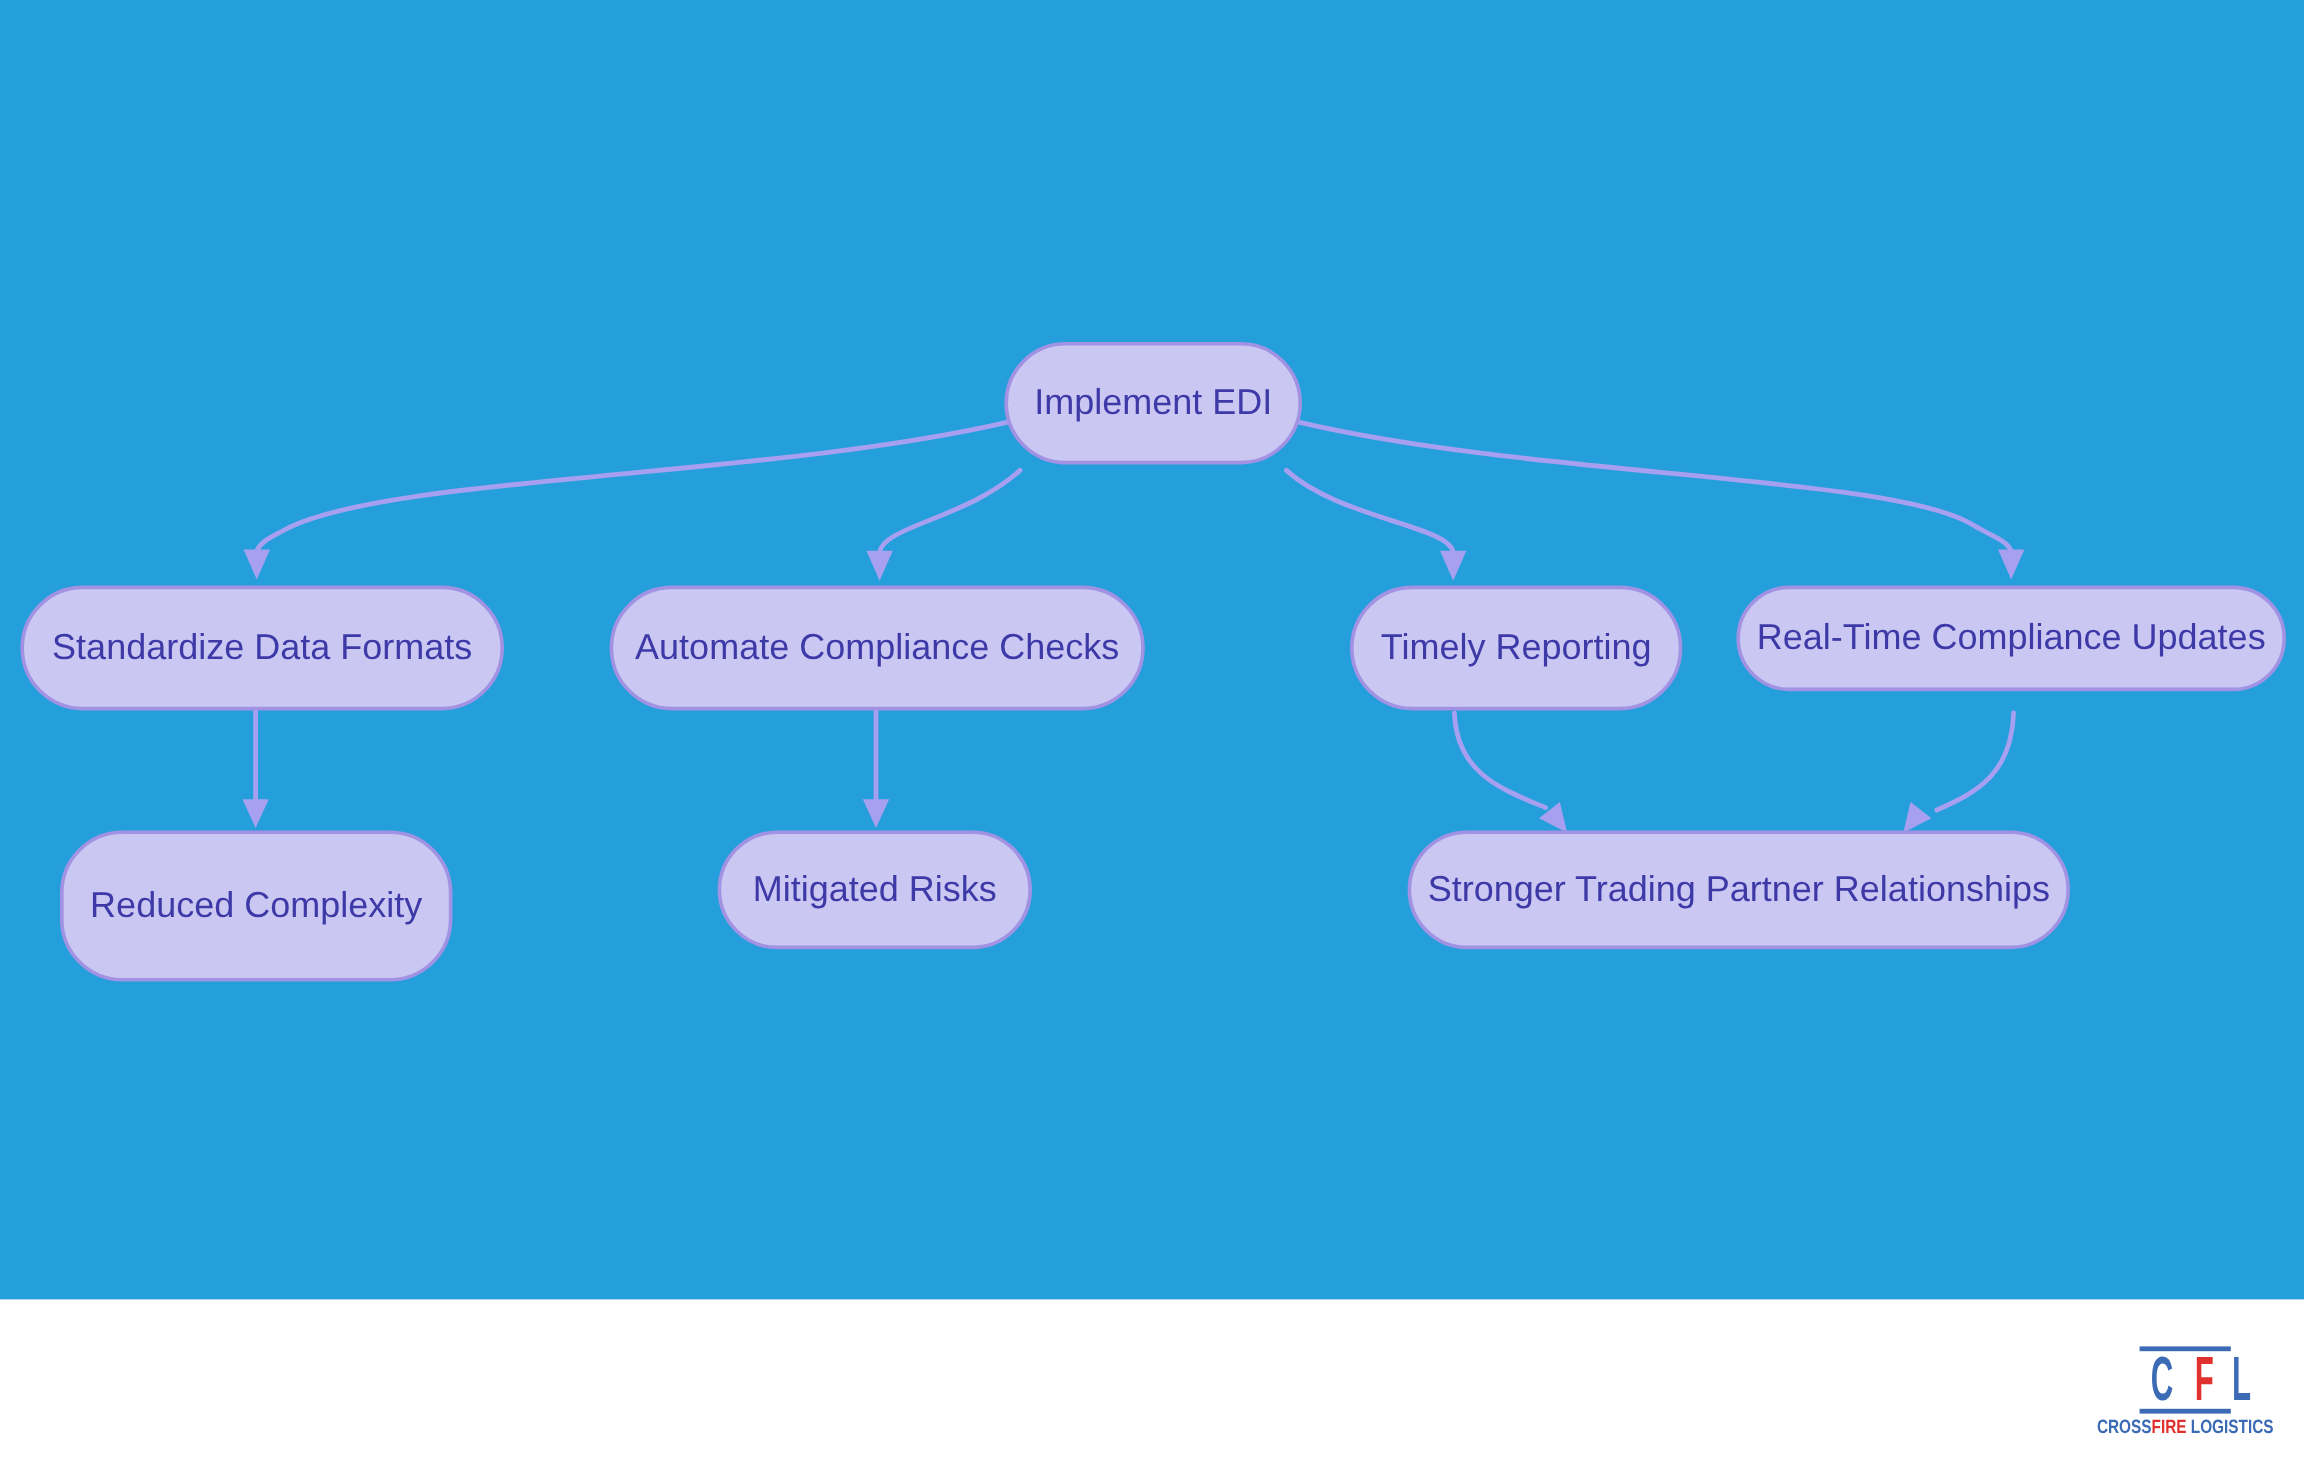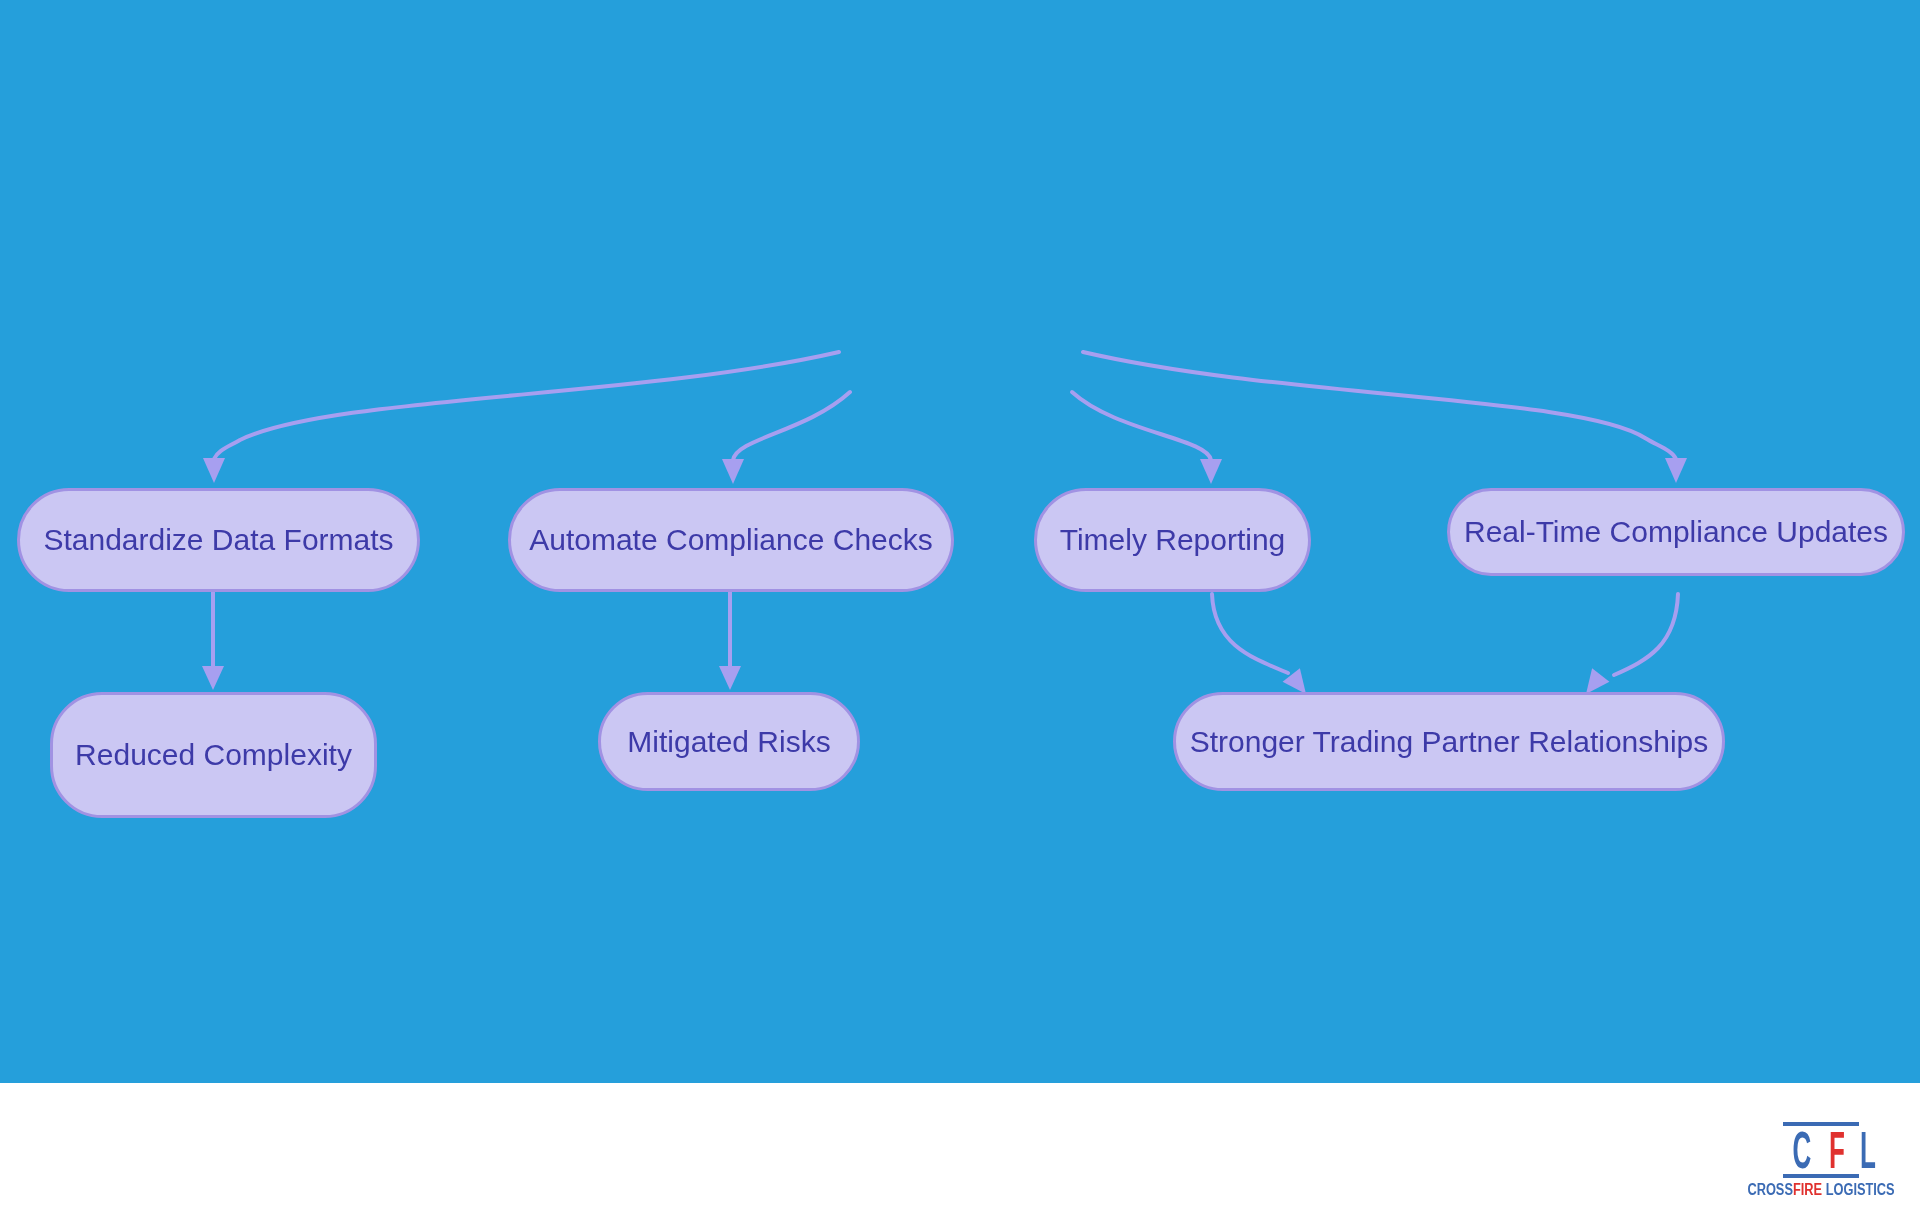--- a/index.html
+++ b/index.html
@@ -73,30 +73,33 @@
     <path d="M 730 592 L 730 667"></path>
     <polygon points="719,666 741,666 730,690"></polygon>
 
     <path d="M 1212 594 C 1214 645, 1252 658, 1288 673"></path>
     <polygon points="-11,-24 11,-24 0,0" transform="translate(1306,694) rotate(-38)"></polygon>
 
     <path d="M 1678 594 C 1676 645, 1648 660, 1614 675"></path>
     <polygon points="-11,-24 11,-24 0,0" transform="translate(1586,694) rotate(38)"></polygon>
   </svg>
 
+  <div class="node" style="left:837px;top:285px;width:248px;height:102px">
+    <span>Implement EDI</span>
+  </div>
 
   <div class="node" style="left:17px;top:488px;width:403px;height:104px">
     <span>Standardize Data Formats</span>
   </div>
 
   <div class="node" style="left:508px;top:488px;width:446px;height:104px">
     <span>Automate Compliance Checks</span>
   </div>
 
-  <div class="node" style="left:1034px;top:488px;width:277px;height:104px">
+  <div class="node" style="left:1125px;top:488px;width:277px;height:104px">
     <span>Timely Reporting</span>
   </div>
 
   <div class="node" style="left:1447px;top:488px;width:458px;height:88px">
     <span>Real-Time Compliance Updates</span>
   </div>
 
   <div class="node" style="left:50px;top:692px;width:327px;height:126px">
     <span>Reduced Complexity</span>
   </div>

